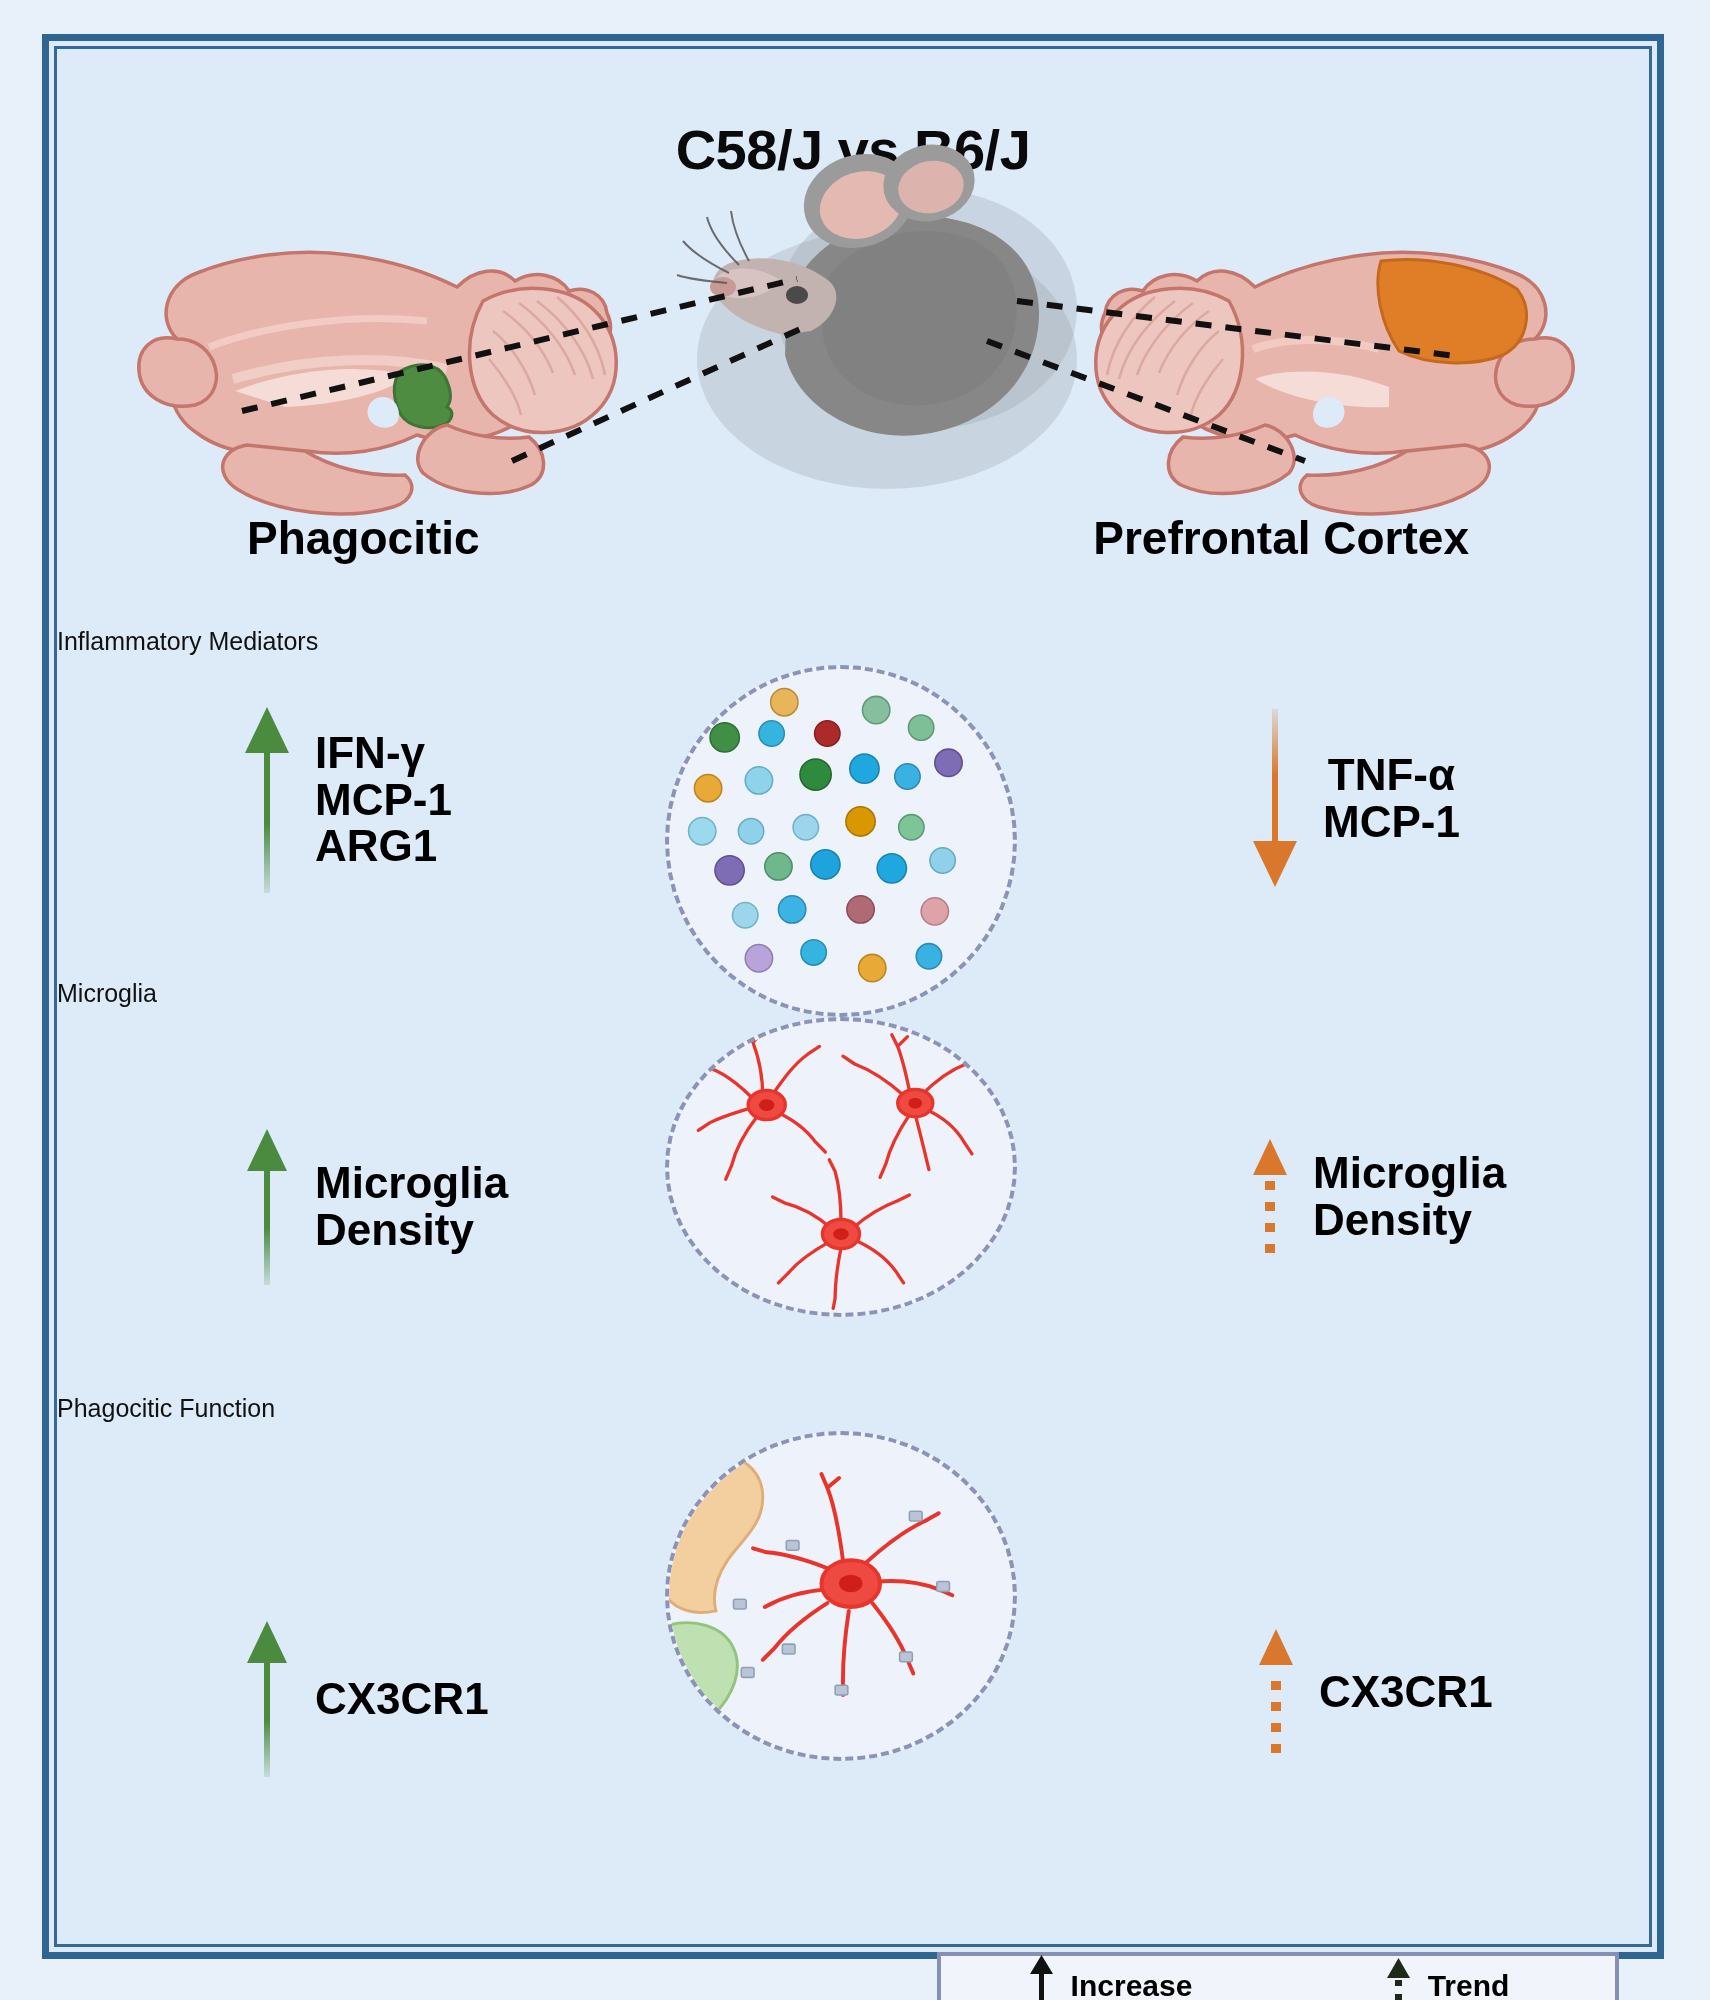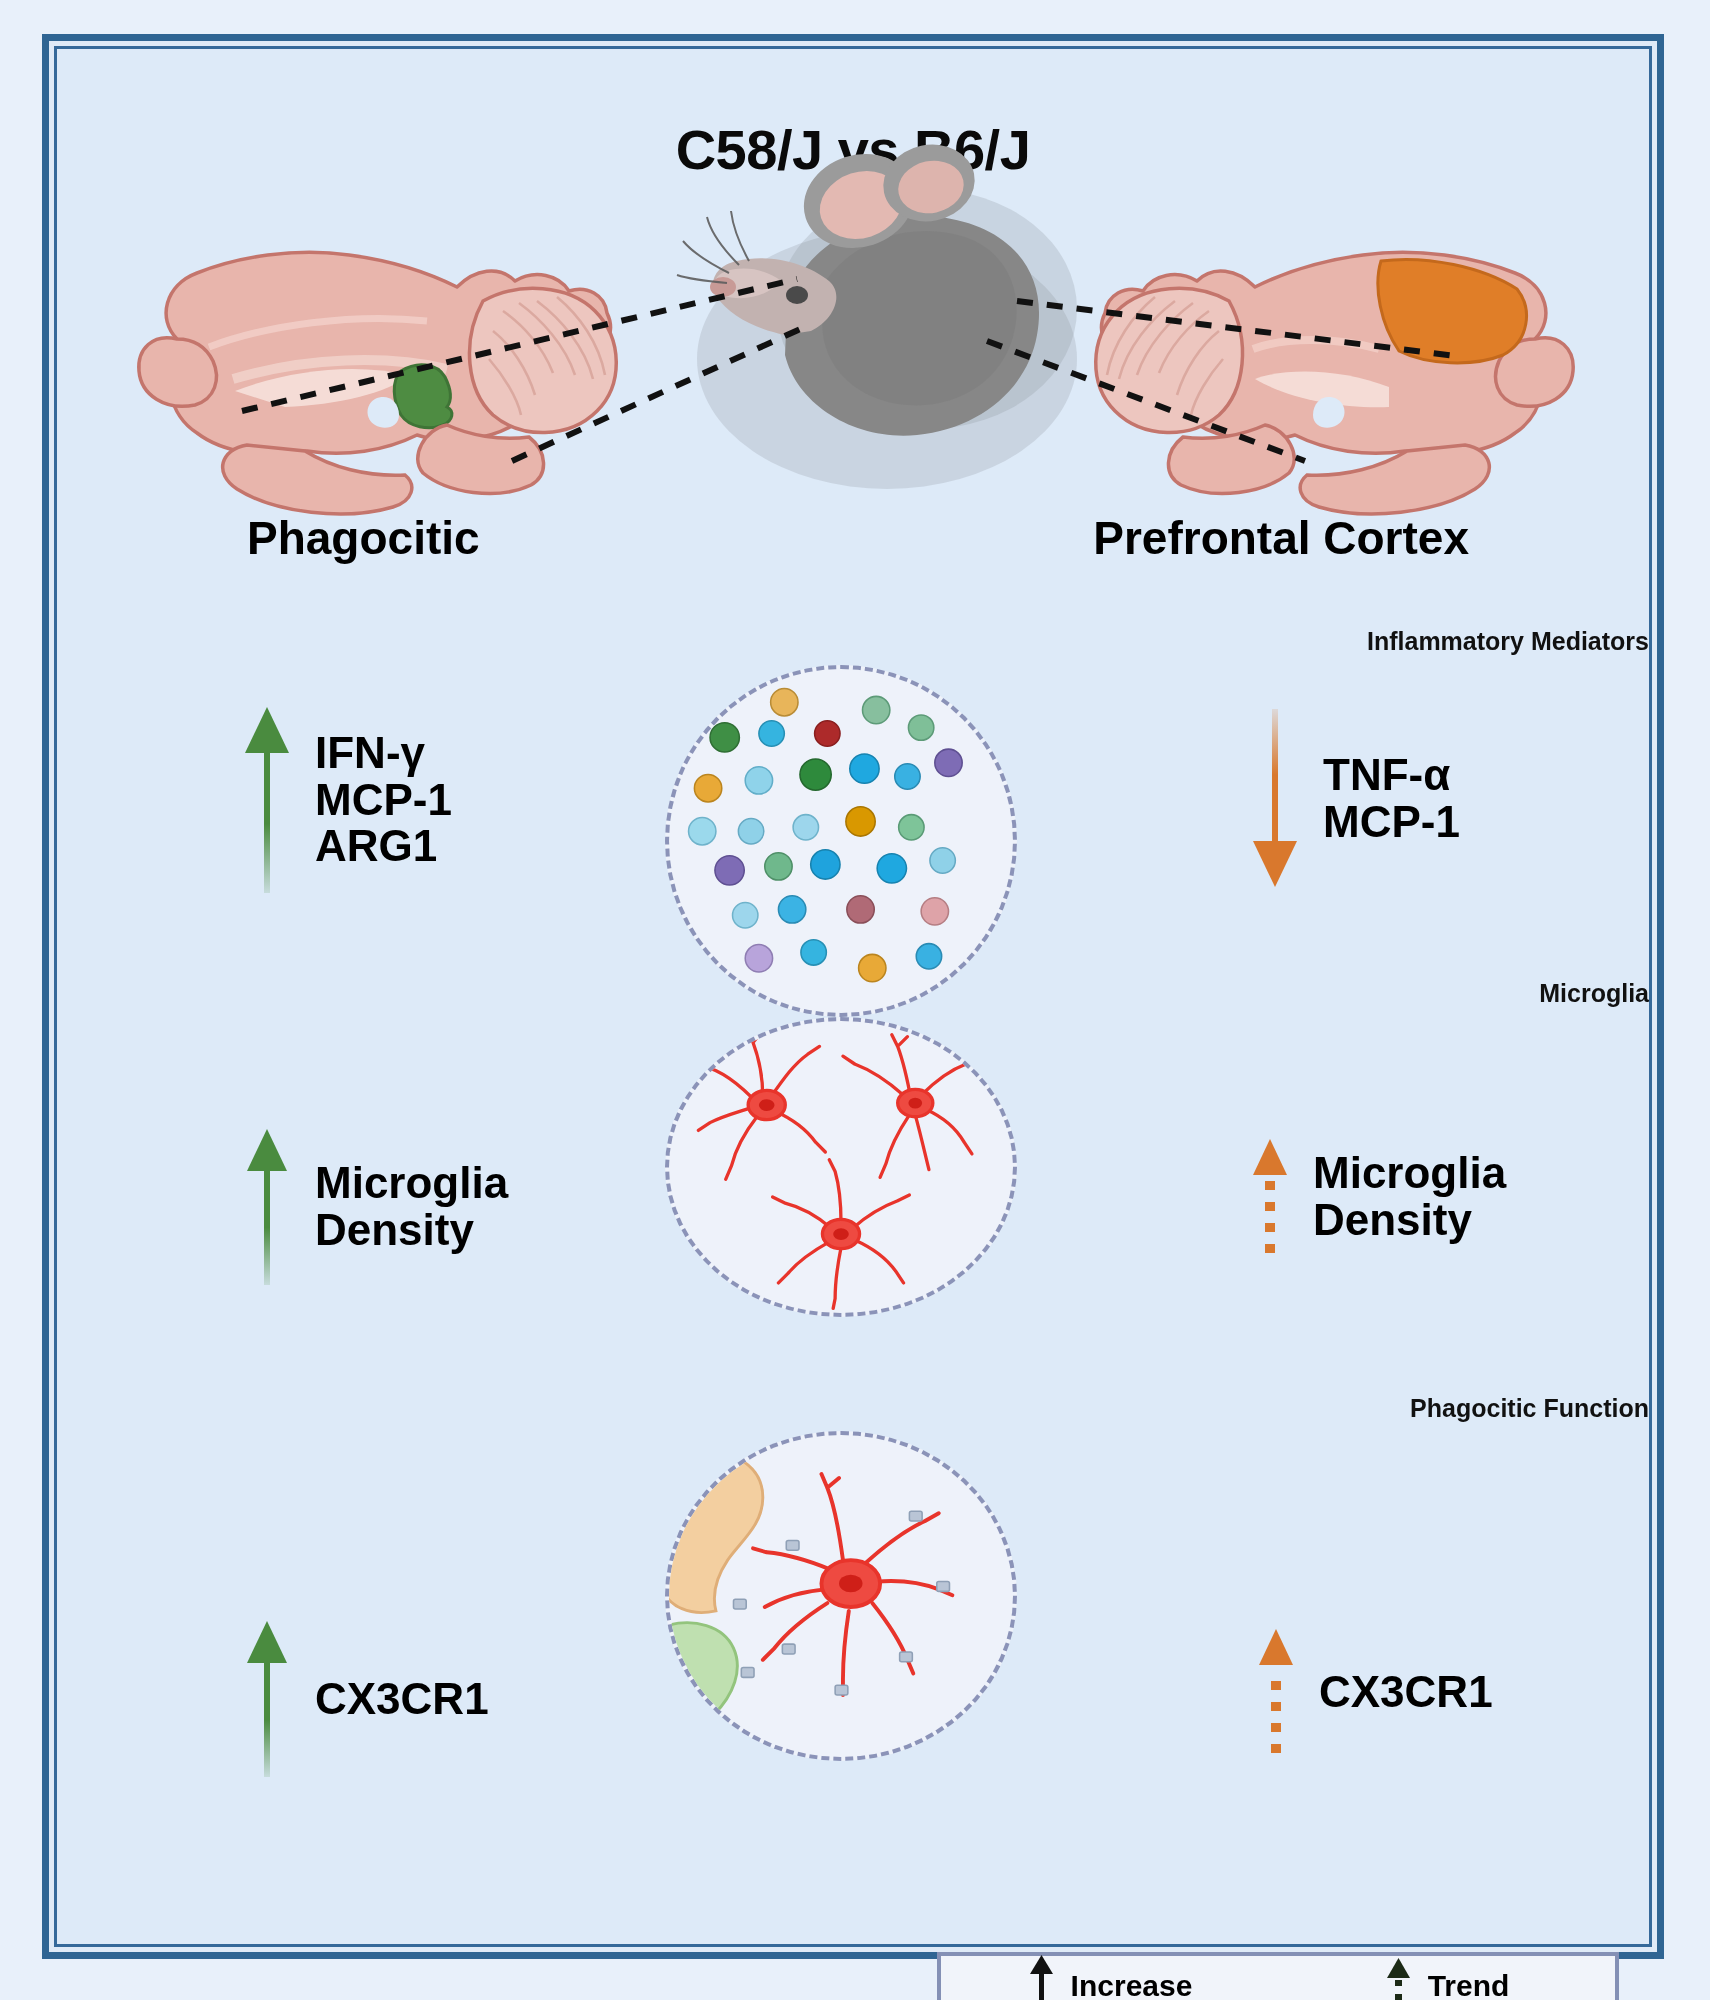--- a/index.html
+++ b/index.html
@@ -53,23 +53,23 @@
     font-weight: bold;
     color: #000;
     white-space: nowrap;
   }
   .region-label.left  { left: 190px;  top: 462px; }
   .region-label.right { right: 180px; top: 462px; }
 
   .section-title {
     position: absolute;
     left: 0; right: 0;
-    text-align: right;
+    text-align: left;
     font-size: 25px;
-    font-weight: bold;
+    font-weight: normal;
     color: #111;
   }
   
   .circle {
     position: absolute;
     border-radius: 50%;
     background: #eef2fa;
     border: 4px dashed #8b93b8;
     box-sizing: border-box;
     overflow: hidden;
@@ -309,21 +309,21 @@
             </linearGradient>
           </defs>
           <rect x="25" y="34" width="6" height="154" fill="url(#grnfade1)"></rect>
           <path d="M28 2 L50 48 L6 48 Z" fill="#4a8b3f"></path>
         </svg>
         <div class="side-text">IFN-γ
 MCP-1
 ARG1</div>
       </div>
 
-      <div class="side-item right-side" style="left:1190px; top:660px;">
+      <div class="side-item right-side" style="left:1190px; top:660px;text-align:center;">
         <svg width="56" height="180" viewBox="0 0 56 180">
           <defs>
             <linearGradient id="orgfade1" x1="0" y1="0" x2="0" y2="1">
               <stop offset="0%" stop-color="#d9782d" stop-opacity="0.15"></stop>
               <stop offset="45%" stop-color="#d9782d" stop-opacity="1"></stop>
             </linearGradient>
           </defs>
           <rect x="25" y="0" width="6" height="146" fill="url(#orgfade1)"></rect>
           <path d="M28 178 L50 132 L6 132 Z" fill="#d9782d"></path>
         </svg>

